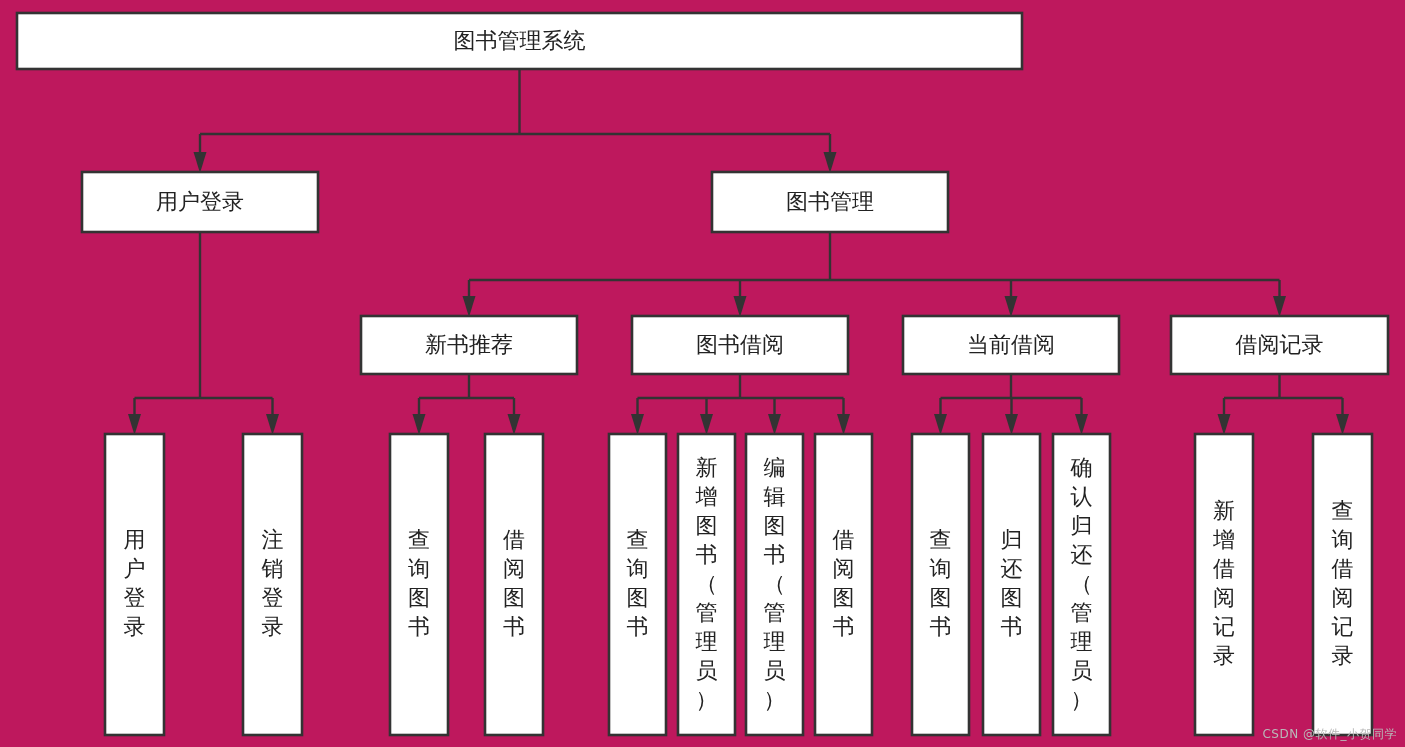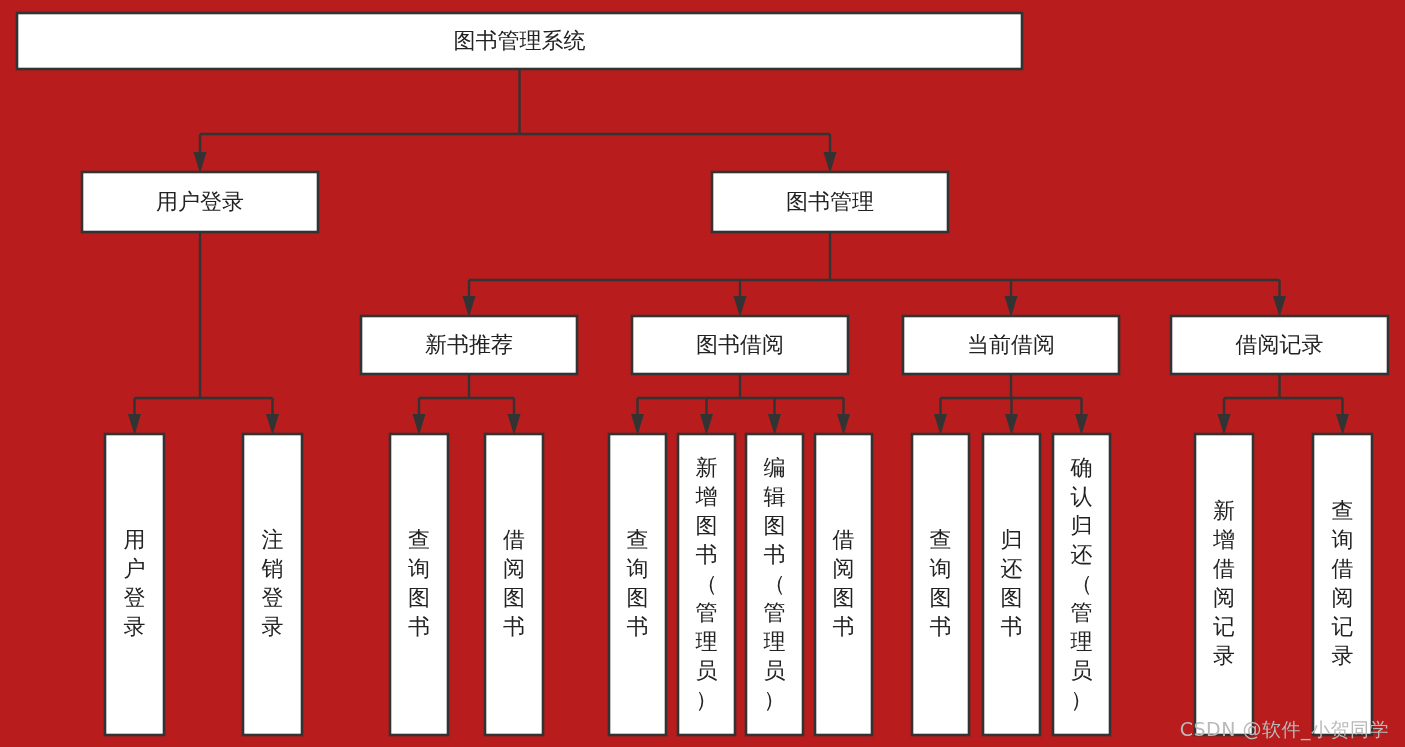--- a/index.html
+++ b/index.html
@@ -11,21 +11,21 @@
   body {
     width: 1405px;
     height: 747px;
     overflow: hidden;
     font-family: "DejaVu Sans", "Liberation Sans", sans-serif;
   }
   #diagram-root {
     position: relative;
     width: 1405px;
     height: 747px;
-    background: #b91c1c;
+    background: #be185d;
   }
   svg.flow-canvas {
     position: absolute;
     top: 0;
     left: 0;
     width: 1405px;
     height: 747px;
     display: block;
   }
   .node-box {
@@ -51,24 +51,24 @@
     stroke-width: 2.4;
     fill: none;
     stroke-linecap: butt;
   }
   .arrow-head {
     fill: #333333;
     stroke: none;
   }
   .watermark-text {
     position: absolute;
-    right: 16px;
+    right: 8px;
     bottom: 4px;
     font-family: "DejaVu Sans", "Liberation Sans", sans-serif;
-    font-size: 19px;
+    font-size: 12px;
     color: #b9b9b9;
     white-space: nowrap;
     letter-spacing: 0.5px;
   }
 </style>
 </head>
 <body>
 
 <div id="diagram-root">
   <svg class="flow-canvas" id="flow-canvas" viewBox="0 0 1405 747" xmlns="http://www.w3.org/2000/svg">

